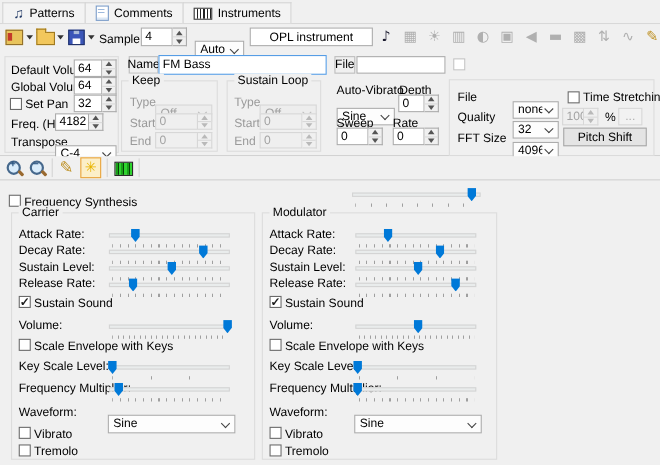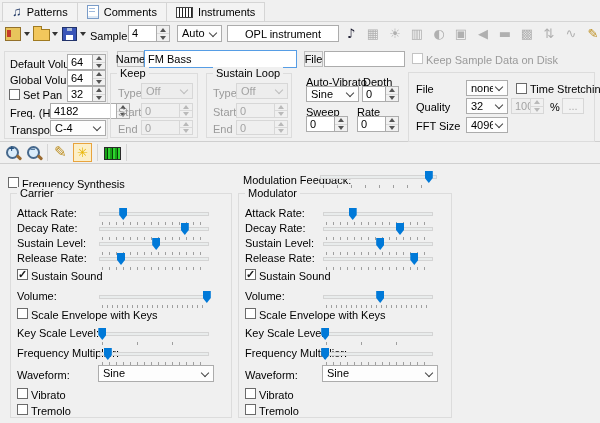--- a/index.html
+++ b/index.html
@@ -51,21 +51,21 @@
   .star-btn .star{font-family:"DejaVu Sans",sans-serif;font-size:13px;color:#e8b400;line-height:13px;}
   .kbico{position:absolute;width:15px;height:11px;border:1px solid #2a2a2a;
     background:repeating-linear-gradient(to right,#18a018 0 2px,#063f06 2px 3px,#2fd42f 3px 5px);}
   
   .groupbox{position:absolute;border:1px solid #dcdcdc;box-sizing:border-box;}
   .gtitle{position:absolute;top:-7px;left:6px;background:#f0f0f0;padding:0 3px;white-space:nowrap;line-height:12px;}
   .cb{position:absolute;width:11px;height:11px;background:#fff;border:1px solid #6a6a6a;box-sizing:border-box;}
   .cb.checked::after{content:"✓";position:absolute;left:0;top:-2px;font-size:11px;font-weight:bold;color:#1a1a1a;}
   .cb.disabled{border-color:#c3c3c3;}
   .combo{position:absolute;background:#fdfdfd;border:1px solid #acacac;box-sizing:border-box;
-    display:flex;align-items:center;padding:0 14px 0 4px;}
+    display:flex;align-items:center;padding:0 14px 0 4px;margin-top:12px;}
   .combo .ctext{flex:1;overflow:hidden;white-space:nowrap;line-height:13px;}
   .combo .chev{position:absolute;right:5px;top:50%;margin-top:-4px;width:5px;height:5px;
     border-right:1px solid #444;border-bottom:1px solid #444;transform:rotate(45deg);}
   .combo.disabled{background:#ededed;border-color:#d7d7d7;color:#a3a3a3;}
   .combo.disabled .chev{border-color:#bdbdbd;}
   .spin{position:absolute;display:flex;box-sizing:border-box;}
   .spin .edit{flex:1;background:#fff;border:1px solid #acacac;padding:1px 3px;box-sizing:border-box;
     overflow:hidden;white-space:nowrap;line-height:12px;}
   .spin .btns{width:13px;display:flex;flex-direction:column;border:1px solid #acacac;border-left:none;box-sizing:border-box;background:#f0f0f0;}
   .spin .b{flex:1;display:flex;align-items:center;justify-content:center;border-bottom:1px solid #d9d9d9;}
@@ -209,21 +209,21 @@
         <span class="btns">
             <span class="b" data-name="spin-up-button">
               <i class="au"></i>
             </span>
             <span class="b" data-name="spin-down-button">
               <i class="ad"></i>
             </span>
           </span>
       </div>
       <span class="lbl" style="left:5px;top:55px" data-name="frequency-label">Freq. (Hz)</span>
-      <div class="spin" style="left:45px;top:51px;width:80px;height:16px" data-name="frequency-spinner">
+      <div class="spin" style="left:45px;top:51px;width:44px;height:16px" data-name="frequency-spinner">
         <span class="edit">4182</span>
         <span class="btns">
             <span class="b" data-name="spin-up-button">
               <i class="au"></i>
             </span>
             <span class="b" data-name="spin-down-button">
               <i class="ad"></i>
             </span>
           </span>
       </div>
@@ -241,21 +241,20 @@
       <input type="text" data-name="sample-name-input" value="FM Bass" style="">
     </div>
     <div class="labelbox" style="left:304px;top:5px;width:19px;height:16px" data-name="file-field-label">
       <span>File</span>
     </div>
     <div class="textbox" style="left:324px;top:5px;width:81px;height:16px" data-name="sample-file-input">
       <span></span>
     </div>
 
     <span class="cb disabled" style="left:412px;top:7px" data-name="keep-sample-data-checkbox"></span>
-    <span class="lbl gray" style="left:426px;top:8px" data-name="keep-sample-data-label">Keep Sample Data on Disk</span>
 
     <div class="groupbox" style="left:110px;top:27px;width:88px;height:65px" data-name="loop-group">
       <span class="gtitle" data-name="loop-group-title">Keep</span>
       <span class="lbl gray" style="left:7px;top:13px" data-name="loop-type-label">Type</span>
       <div class="combo disabled" style="left:30px;top:9px;width:52px;height:16px" data-name="loop-type-select">
         <span class="ctext">Off</span>
         <span class="chev" data-name="chevron-down-icon"></span>
       </div>
       <span class="lbl gray" style="left:7px;top:32px" data-name="loop-start-label">Start</span>
       <div class="spin disabled" style="left:30px;top:29px;width:52px;height:15px" data-name="loop-start-spinner">
@@ -384,20 +383,23 @@
       </div>
       <span class="lbl" style="left:141px;top:28px" data-name="percent-label">%</span>
       <div class="btn disabled" style="left:153px;top:25px;width:22px;height:16px" data-name="stretch-more-button">
         <span>...</span>
       </div>
       <span class="lbl" style="left:7px;top:47px" data-name="fft-size-label">FFT Size</span>
       <div class="combo" style="left:57px;top:44px;width:42px;height:16px" data-name="fft-size-select">
         <span class="ctext">4096</span>
         <span class="chev" data-name="chevron-down-icon"></span>
       </div>
+      <div class="btn" style="left:103px;top:43px;width:76px;height:17px" data-name="pitch-shift-button">
+        <span>Pitch Shift</span>
+      </div>
     </div>
   </div>
 
   <div class="toolbar2" data-name="sample-view-toolbar">
     <div class="mag" style="left:6px;top:3px" data-name="zoom-in-button">
       <span class="lens" data-name="zoom-in-icon"></span>
       <span class="handle"></span>
       <span class="sign">+</span>
     </div>
     <div class="mag" style="left:27px;top:3px" data-name="zoom-out-button">
@@ -413,21 +415,20 @@
     <span class="sep" style="left:97px" data-name="toolbar-separator"></span>
     <span class="kbico" style="left:104px;top:5px" data-name="keyboard-button"></span>
     <span class="sep" style="left:126px" data-name="toolbar-separator"></span>
   </div>
 
   <div class="oplarea" data-name="opl-editor-panel">
 
     <span class="cb" style="left:8px;top:12px" data-name="additive-synthesis-checkbox"></span>
     <span class="lbl" style="left:22px;top:13px" data-name="additive-synthesis-label">Frequency Synthesis</span>
 
-    <span class="lbl" style="left:243px;top:9px" data-name="modulation-feedback-label">Modulation Feedback:</span>
     <div class="slider" style="left:320px;top:6px;width:117px" data-name="modulation-feedback-slider">
       <div class="track" data-name="slider-track"></div>
       <div class="ticks mid" data-name="slider-ticks"></div>
       <div class="thumb" data-name="slider-thumb" style="left: calc(93% - 4px);"></div>
     </div>
 
     <div class="groupbox" style="left:10px;top:28px;width:222px;height:225px" data-name="carrier-group">
       <span class="gtitle" data-name="carrier-group-title">Carrier</span>
 
       <span class="lbl" style="left:6px;top:13px" data-name="carrier-attack-rate-label">Attack Rate:</span>

